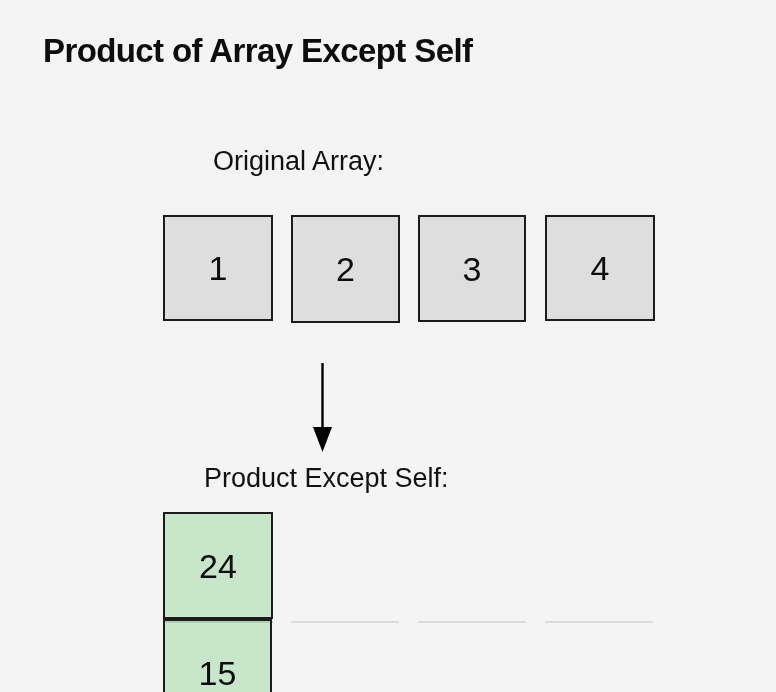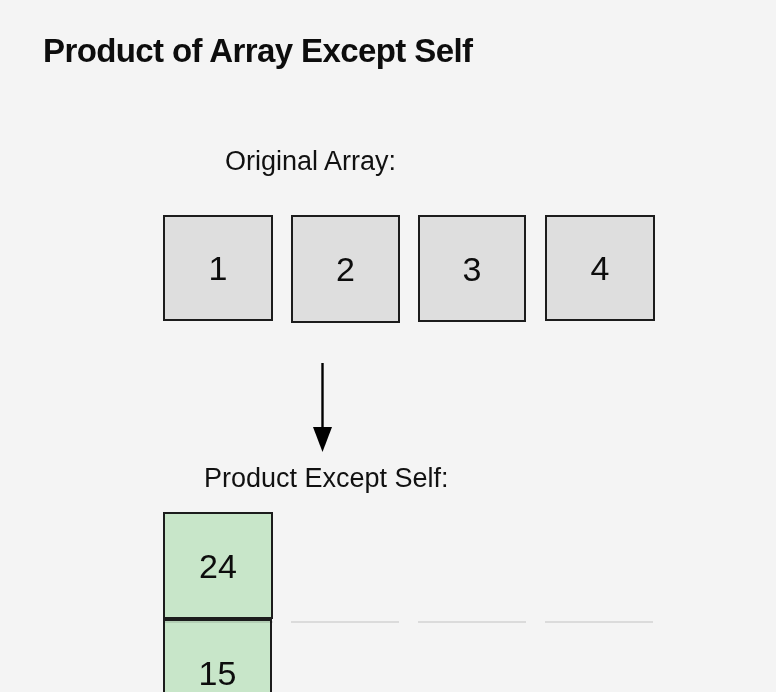--- a/index.html
+++ b/index.html
@@ -41,21 +41,20 @@
     font-size: 27px;
     font-weight: normal;
     color: #111111;
     white-space: nowrap;
     letter-spacing: 0px;
     font-family: "Liberation Sans", sans-serif;
   }
   #label-original {
     left: 213px;
     top: 146px;
-    margin-left: 12px;
   }
   #label-product {
     left: 168px;
     top: 463px;
     margin-left: 36px;
   }
 
   
   .array-row {
     position: absolute;

